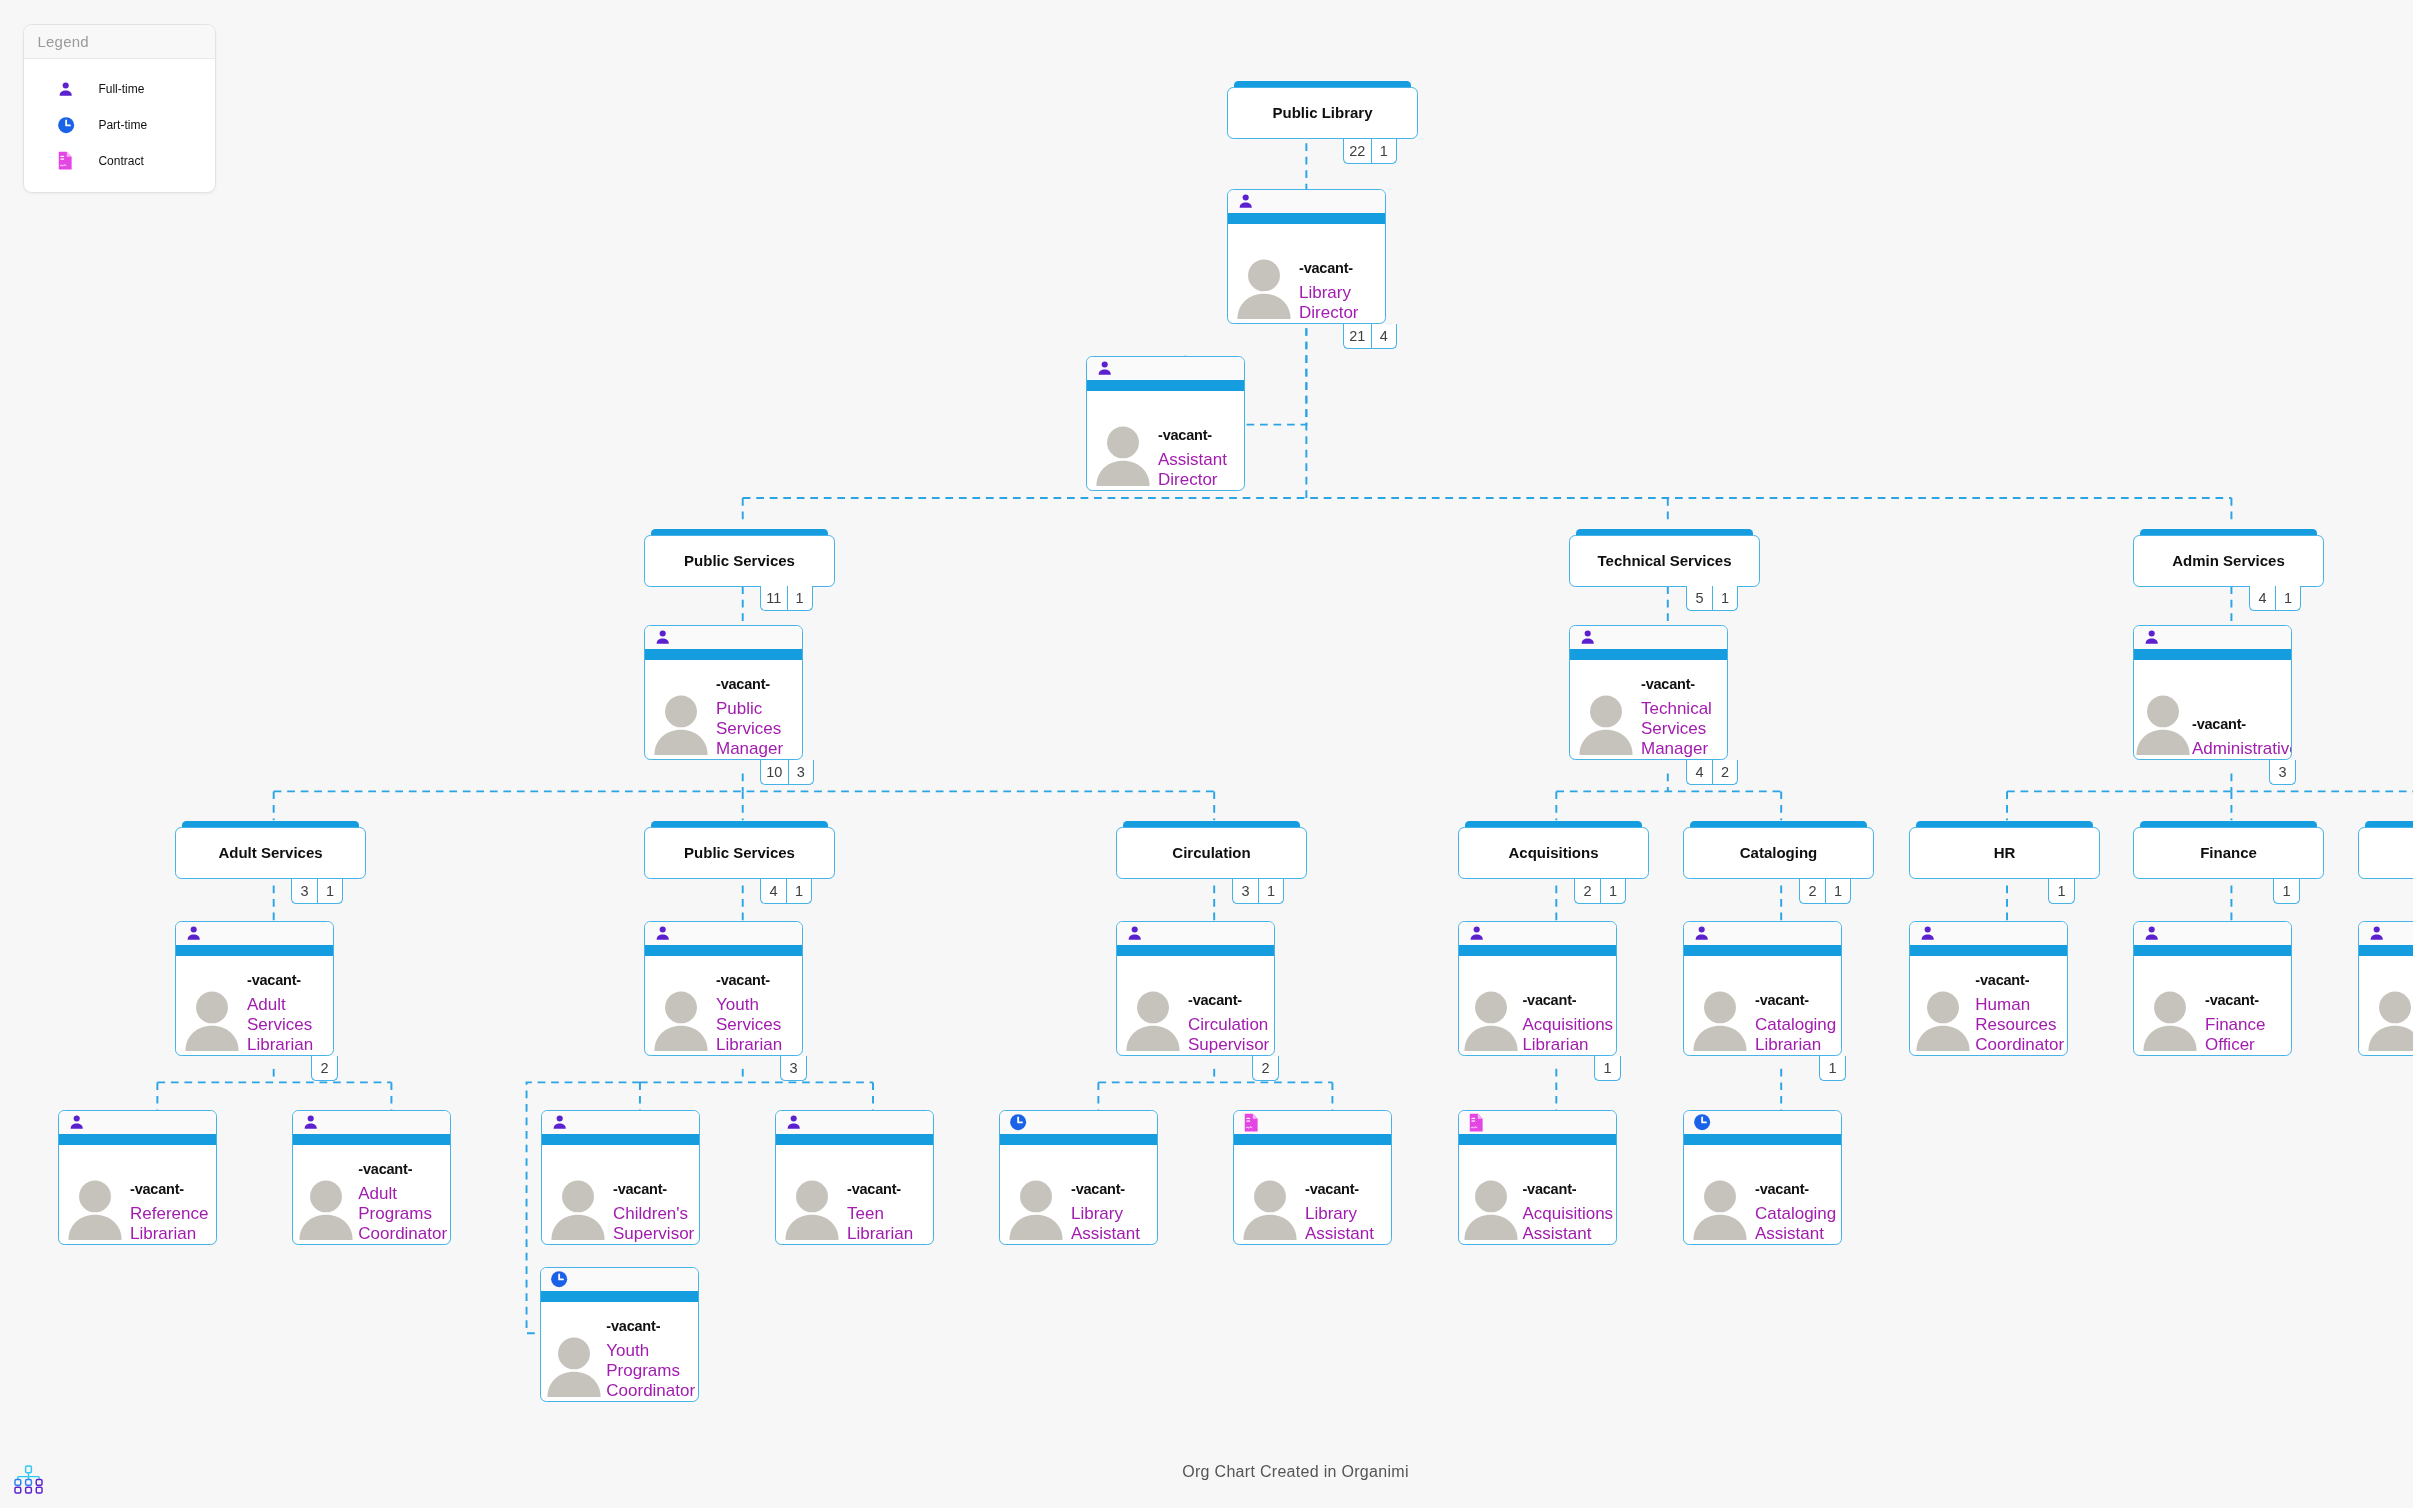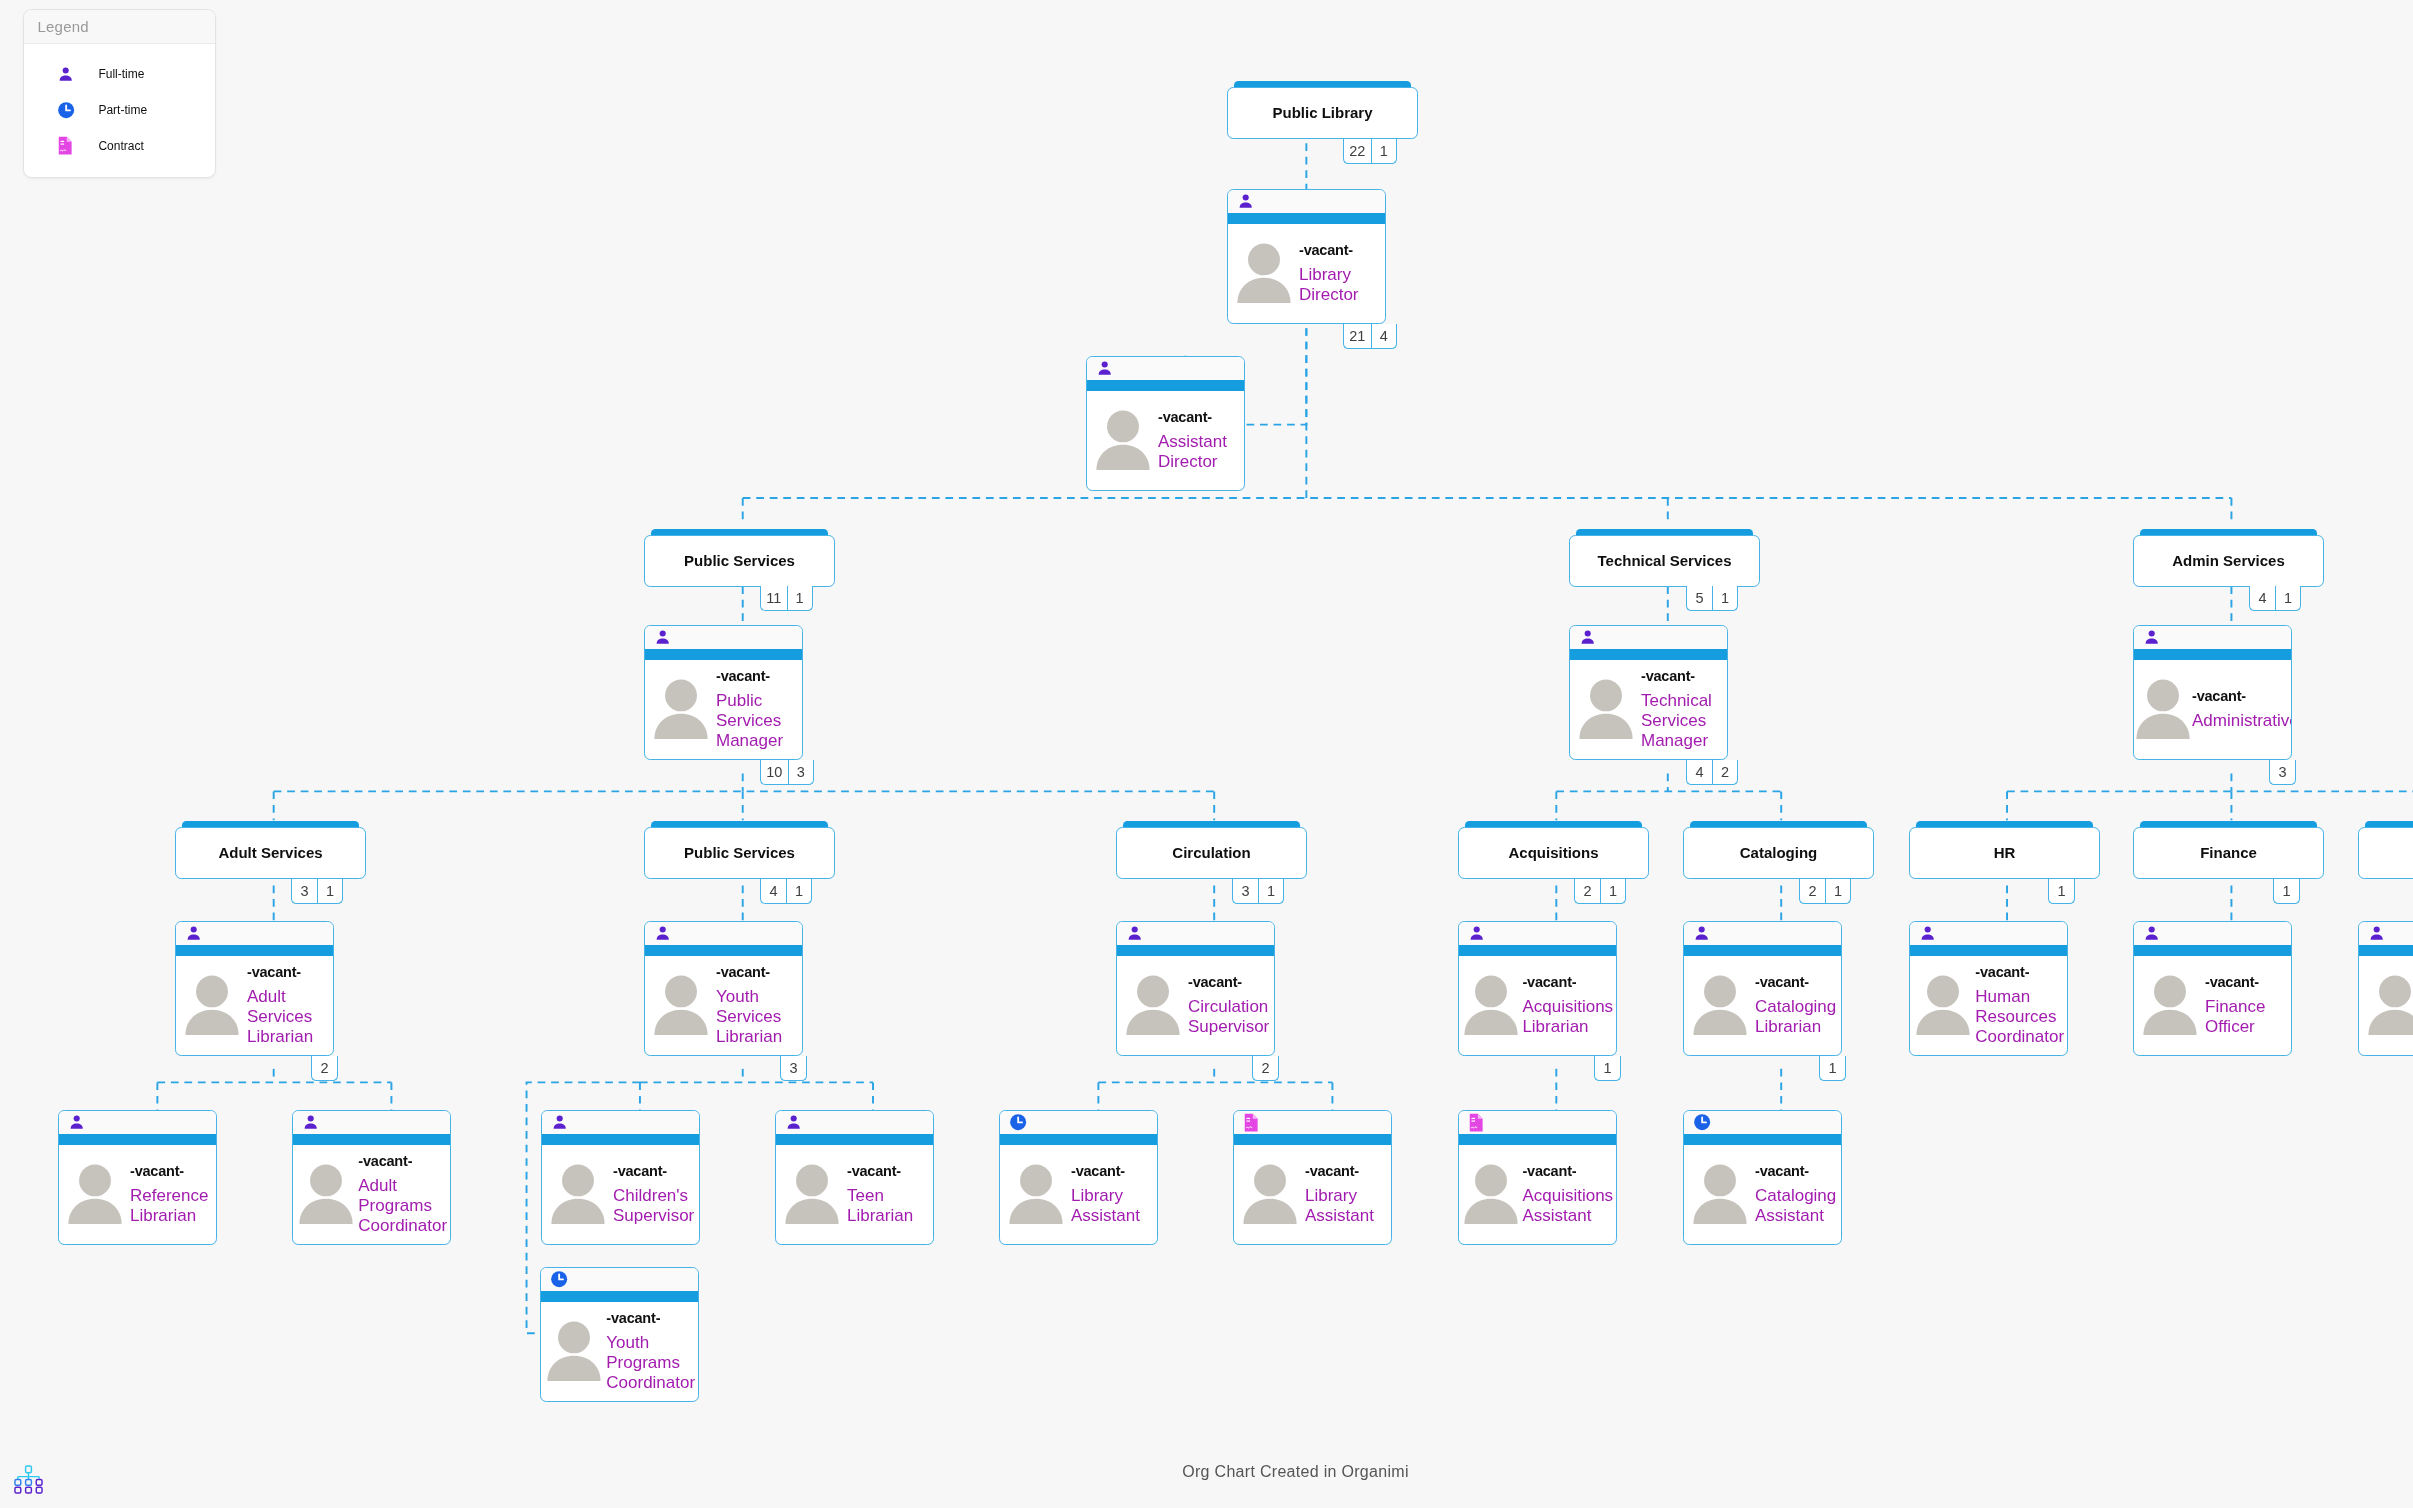--- a/index.html
+++ b/index.html
@@ -10,21 +10,21 @@
     position:relative;
     overflow:hidden;
   }
   #canvas{ position:absolute; left:0; top:0; width:2591px; height:1508px; }
 
   
   #wires{ position:absolute; left:0; top:0; width:2591px; height:1508px; pointer-events:none; }
 
   
   .legend{
-    position:absolute; left:23px; top:9px; width:193px;
+    position:absolute; left:23px; top:24px; width:193px;
     background:#fff; border:1.4px solid #e3e3e3; border-radius:8.7px;
     box-shadow:0 1px 2.4px rgba(0,0,0,.05); overflow:hidden; z-index:5;
   }
   .legend-head{
     background:#f8f8f8; border-bottom:1.4px solid #eaeaea;
     padding:8.2px 13.5px; font-size:15px; color:#9a9a9a; letter-spacing:0.2px;
   }
   .legend-body{ padding:11.6px 3.9px 12.6px 3.9px; }
   .legend-row{ display:flex; align-items:center; height:36px; padding-left:29px; }
   .legend-row .ico{ width:28px; display:flex; align-items:center; }
@@ -56,21 +56,21 @@
   }
   .person .iconbar{
     position:absolute; left:0; right:0; top:0; height:23px;
     background:#fafafa; display:flex; align-items:center; padding-left:8.7px;
   }
   .person .stripe{
     position:absolute; left:0; right:0; top:23px; height:11px; background:#159de0;
   }
   .person .content{
     position:absolute; left:0; right:0; top:34px; bottom:0;
-    display:flex; align-items:center;
+    display:flex; align-items:flex-end;
   }
   .person .avatar{ width:71px; display:flex; justify-content:center; align-items:flex-end; padding-bottom:3.9px;}
   .person .txt{ flex:1; padding-right:2.9px; }
   .person .name{
     font-size:14.5px; font-weight:bold; color:#111; letter-spacing:-0.2px;
     white-space:nowrap; margin-bottom:6.8px;
   }
   .person .role{
     font-size:17px; color:#a21caf; line-height:1.18; white-space:pre-line;
   }

